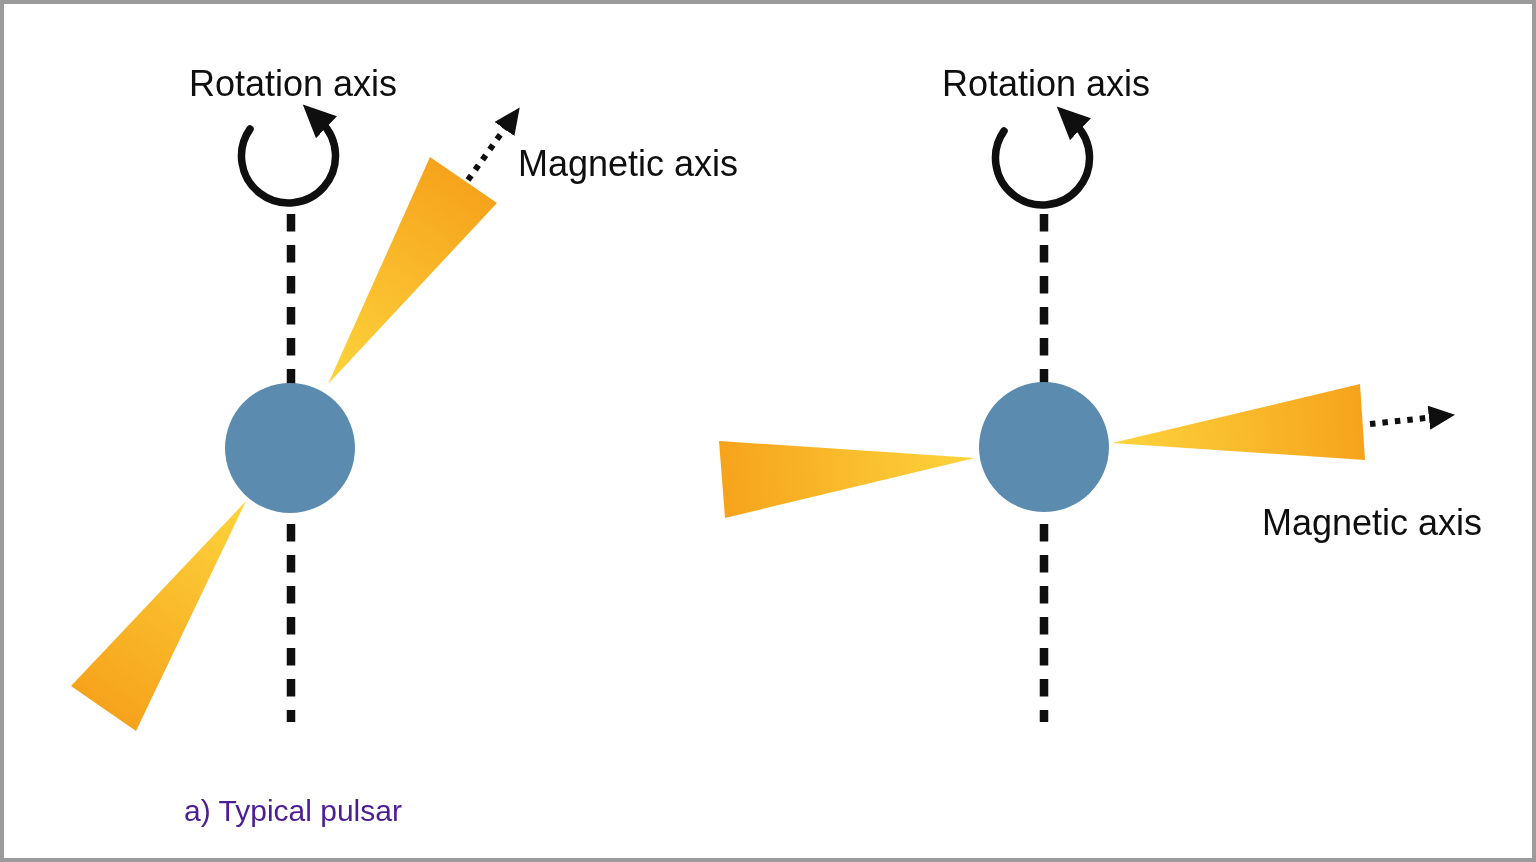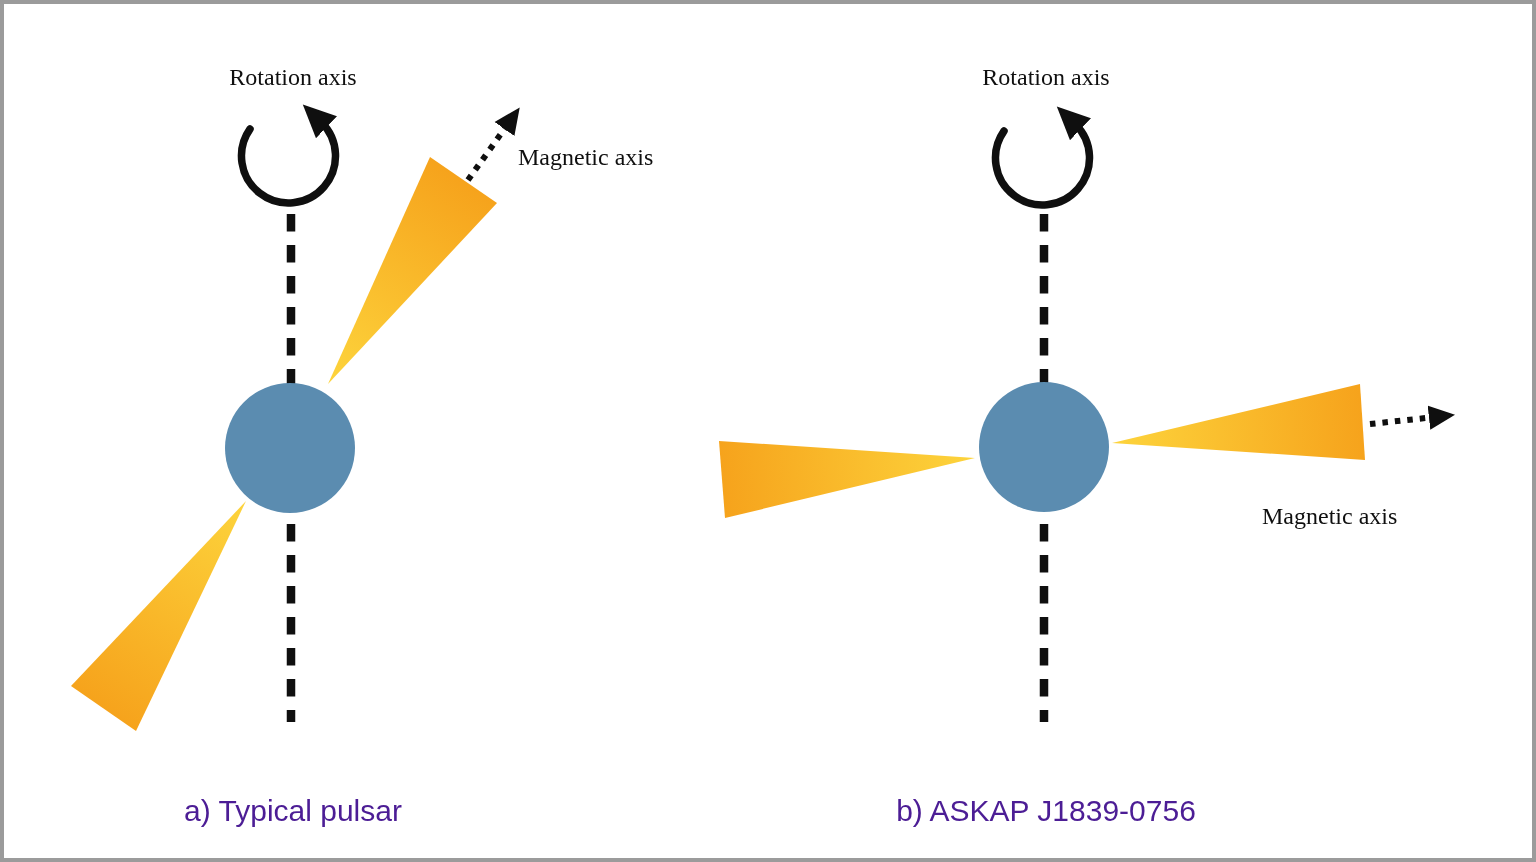--- a/index.html
+++ b/index.html
@@ -10,24 +10,23 @@
     background:#ffffff;
     border:4px solid #9b9b9b;
     overflow:hidden;
     font-family:"Liberation Sans", sans-serif;
     color:#0f0f0f;
   }
   .canvas svg{position:absolute;left:0;top:0;}
   .label{
     position:absolute;
     white-space:nowrap;
-    font-size:24px;
+    font-size:36px;
     line-height:1.1;
     color:#0f0f0f;
-    font-family:Liberation Serif, serif;
   }
   .label.centered{transform:translateX(-50%);}
   .caption{
     position:absolute;
     white-space:nowrap;
     font-size:30px;
     transform:translateX(-50%);
     color:#4c1d95;
   }
 </style>
@@ -90,14 +89,13 @@
   <div class="label centered" style="left:289px;top:60px;">Rotation axis</div>
 
   <div class="label" style="left:514px;top:140px;">Magnetic axis</div>
 
   <div class="label centered" style="left:1042px;top:60px;">Rotation axis</div>
 
   <div class="label" style="left:1258px;top:499px;">Magnetic axis</div>
 
   <div class="caption" style="left:289px;top:790px;">a) Typical pulsar</div>
 
-  <div class="caption" style="left:1042px;top:790px;">b) ASKAP J1839-0756</div>
 </div>
 
 </body></html>

